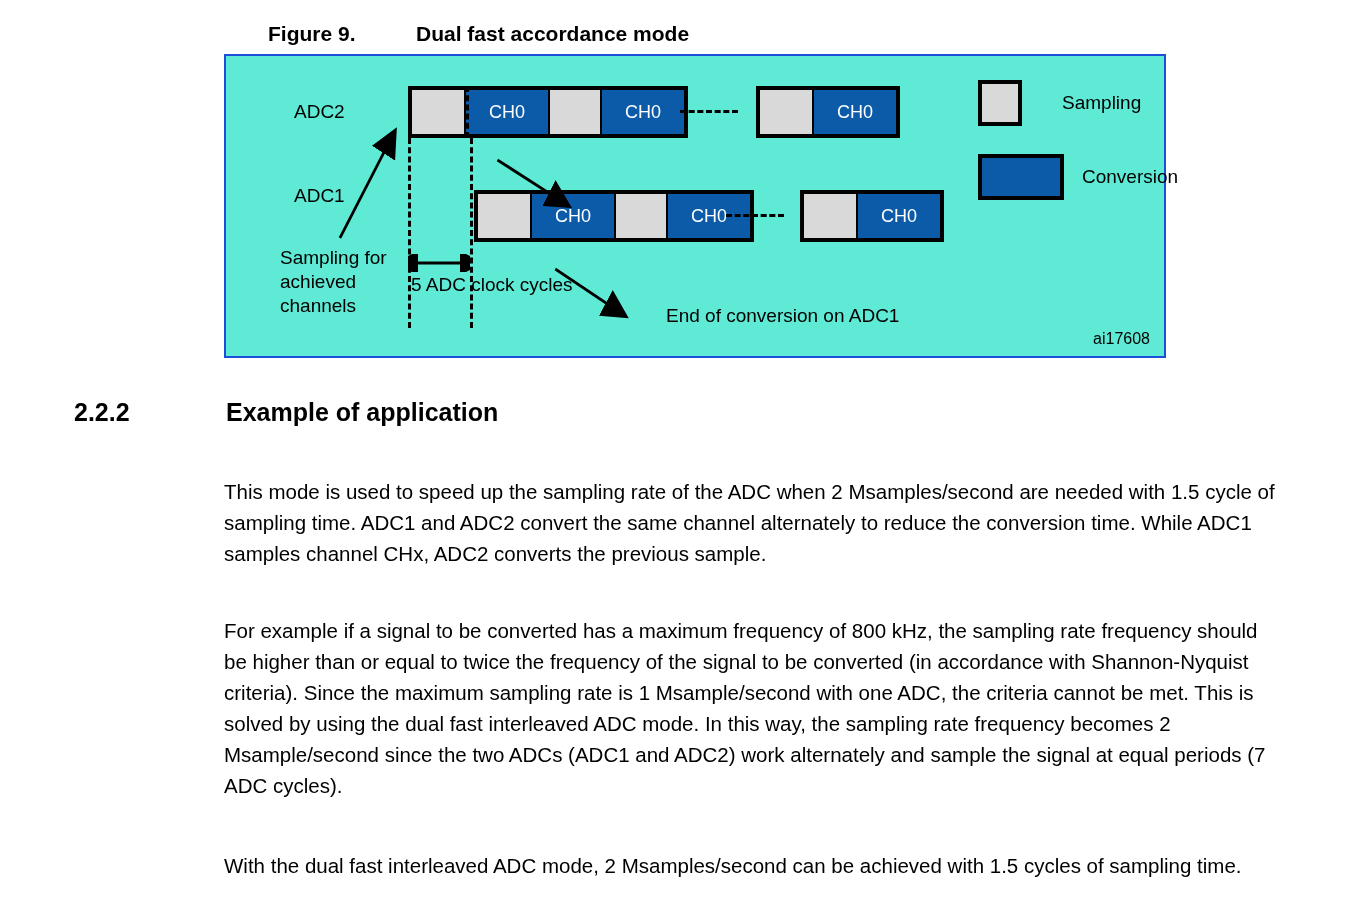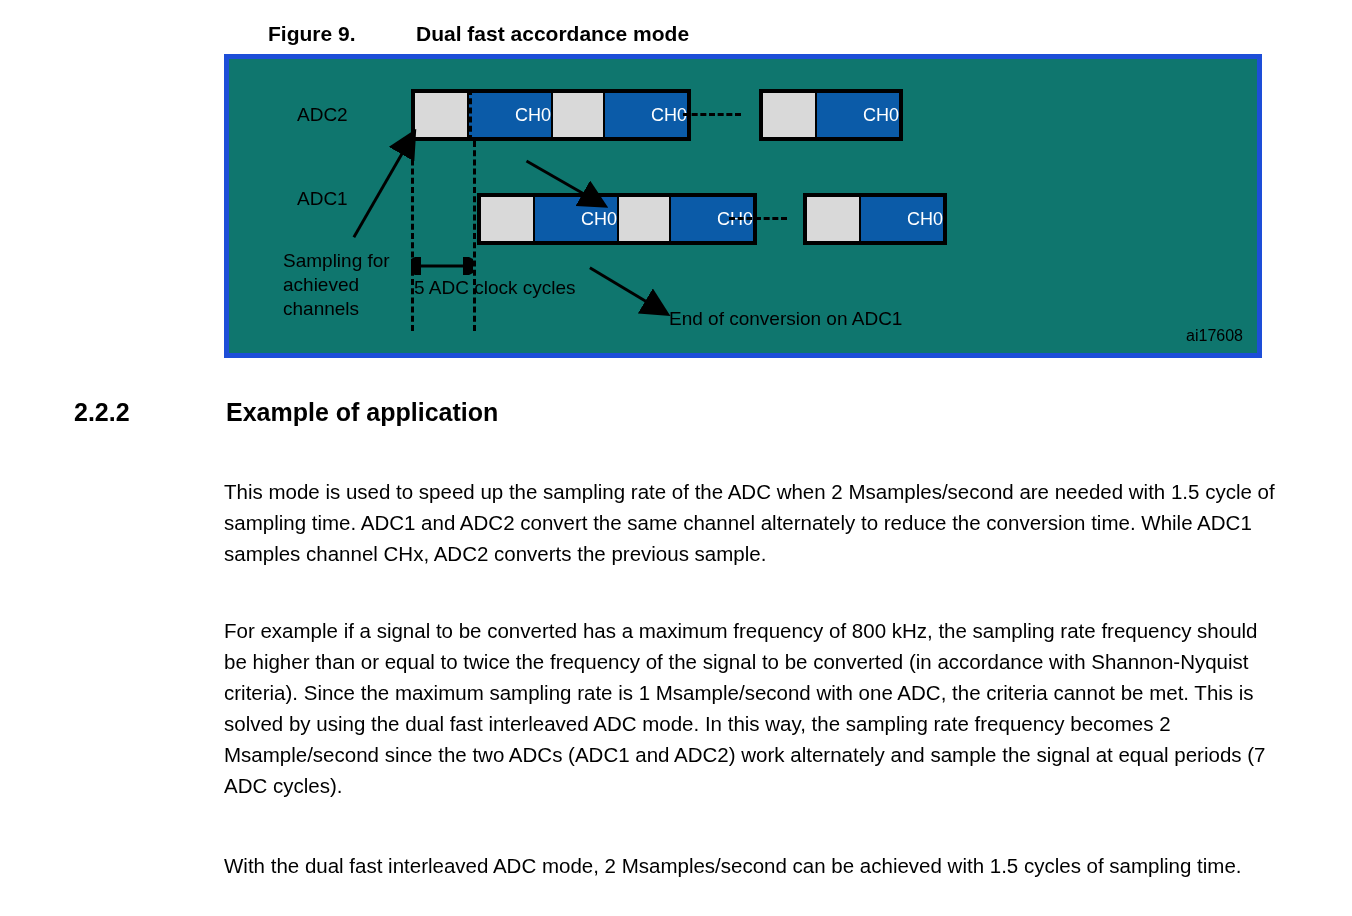--- a/index.html
+++ b/index.html
@@ -26,24 +26,24 @@
     letter-spacing: 0px;
     white-space: nowrap;
   }
   #figure-caption .fig-num { display: inline-block; width: 148px; margin-left: 44px; }
 
   
   #figure-frame {
     position: absolute;
     left: 224px;
     top: 54px;
-    width: 1038px;
+    width: 942px;
     height: 304px;
-    border: 5px solid #1d4ed8;
-    background: #0f766e;
+    border: 2px solid #1d4ed8;
+    background: #5eead4;
     box-sizing: border-box;
   }
 
   
   .row-label {
     position: absolute;
     font-size: 19px;
     white-space: nowrap;
   }
   #label-adc2 { left: 68px; top: 45px; }
@@ -56,21 +56,21 @@
     border: 4px solid #000000;
     box-sizing: border-box;
     height: 52px;
     background: #000000;
   }
   .cell {
     box-sizing: border-box;
     height: 100%;
     display: flex;
     align-items: center;
-    justify-content: flex-end;
+    justify-content: center;
     font-size: 18px;
     position: relative;
   }
   .cell.sampling { background: #d9d9d9; }
   .cell.conversion { background: #0b5ba8; color: #ffffff; }
   .cell + .cell { border-left: 2px solid #000000; }
 
   
   #adc2-group-a { left: 182px; top: 30px; }
   #adc2-group-b { left: 530px; top: 30px; }
@@ -273,20 +273,30 @@
       </marker>
     </defs>
 
     <line x1="128" y1="182" x2="180" y2="92" stroke="#000" stroke-width="3" marker-end="url(#ah)"></line>
 
     <line x1="305" y1="104" x2="368" y2="140" stroke="#000" stroke-width="3" marker-end="url(#ah)"></line>
 
     <line x1="370" y1="213" x2="432" y2="250" stroke="#000" stroke-width="3" marker-end="url(#ah)"></line>
   </svg>
 
+  <div id="legend">
+    <div class="legend-row" id="legend-row-sampling">
+      <div class="legend-swatch sampling"></div>
+      <div class="legend-label">Sampling</div>
+    </div>
+    <div class="legend-row" id="legend-row-conversion">
+      <div class="legend-swatch conversion"></div>
+      <div class="legend-label">Conversion</div>
+    </div>
+  </div>
 
   <div id="figure-id">ai17608</div>
 </div>
 
 <div id="section-heading">
   <span class="sec-num">2.2.2</span><span>Example of application</span>
 </div>
 
 <p class="para" id="para-1">This mode is used to speed up the sampling rate of the ADC when 2 Msamples/second are needed with 1.5 cycle of sampling time. ADC1 and ADC2 convert the same channel alternately to reduce the conversion time. While ADC1 samples channel CHx, ADC2 converts the previous sample.</p>
 <p class="para" id="para-2">For example if a signal to be converted has a maximum frequency of 800 kHz, the sampling rate frequency should be higher than or equal to twice the frequency of the signal to be converted (in accordance with Shannon-Nyquist criteria). Since the maximum sampling rate is 1 Msample/second with one ADC, the criteria cannot be met. This is solved by using the dual fast interleaved ADC mode. In this way, the sampling rate frequency becomes 2 Msample/second since the two ADCs (ADC1 and ADC2) work alternately and sample the signal at equal periods (7 ADC cycles).</p>

